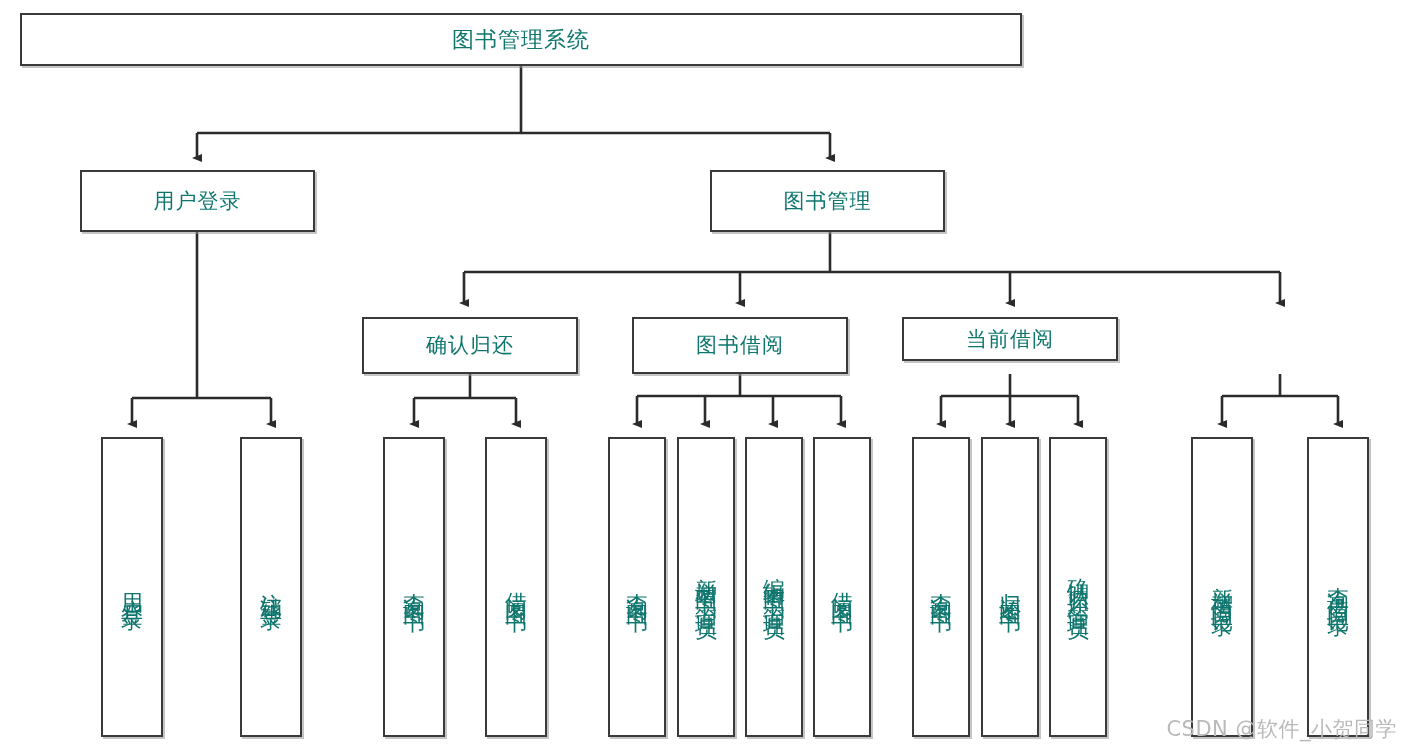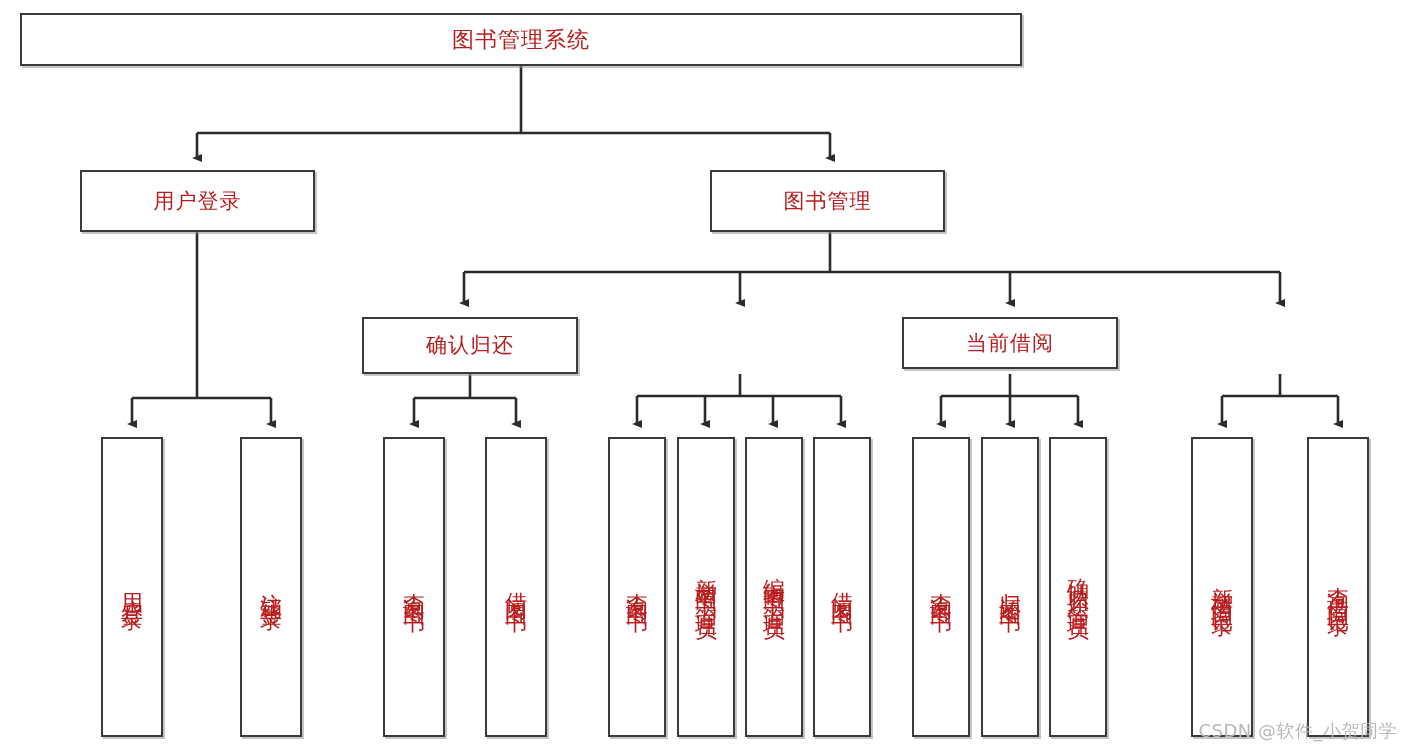--- a/index.html
+++ b/index.html
@@ -18,21 +18,21 @@
     box-sizing:border-box;
     background:#ffffff;
     border:2px solid #3a3a3a;
     box-shadow:2px 2px 0 rgba(150,150,150,0.55);
     display:flex;
     align-items:center;
     justify-content:center;
     z-index:3;
   }
   .node .lbl{
-    color:#b91c1c;
+    color:#0f766e;
     font-size:21px;
     line-height:1.15;
     letter-spacing:1px;
     white-space:nowrap;
     text-align:center;
   }
   .node.root .lbl{font-size:22px;}
   .node.vert{
     align-items:center;
     justify-content:center;
@@ -42,21 +42,21 @@
     text-orientation:upright;
     letter-spacing:6px;
     font-size:22px;
     line-height:1;
     white-space:nowrap;
   }
   .watermark{
     position:absolute;
     right:8px;
     bottom:4px;
-    font-size:18px;
+    font-size:21px;
     color:#b9b9b9;
     letter-spacing:0.5px;
     z-index:9;
     white-space:nowrap;
   }
 </style>
 </head>
 <body>
 
 <div id="canvas">
@@ -118,21 +118,24 @@
   <div class="node" style="left:80px;top:170px;width:235px;height:62px;">
     <span class="lbl">用户登录</span>
   </div>
   <div class="node" style="left:710px;top:170px;width:235px;height:62px;align-items:center;">
     <span class="lbl">图书管理</span>
   </div>
 
   <div class="node" style="left:362px;top:317px;width:216px;height:57px;">
     <span class="lbl">确认归还</span>
   </div>
-  <div class="node" style="left:902px;top:317px;width:216px;height:52px;">
+  <div class="node" style="left:632px;top:317px;width:216px;height:57px;">
+    <span class="lbl">图书借阅</span>
+  </div>
+  <div class="node" style="left:902px;top:317px;width:216px;height:44px;">
     <span class="lbl">当前借阅</span>
   </div>
 
   <div class="node vert" style="left:101px;top:437px;width:62px;height:300px;">
     <span class="lbl">用户登录</span>
   </div>
   <div class="node vert" style="left:240px;top:437px;width:62px;height:300px;">
     <span class="lbl">注销登录</span>
   </div>
 

